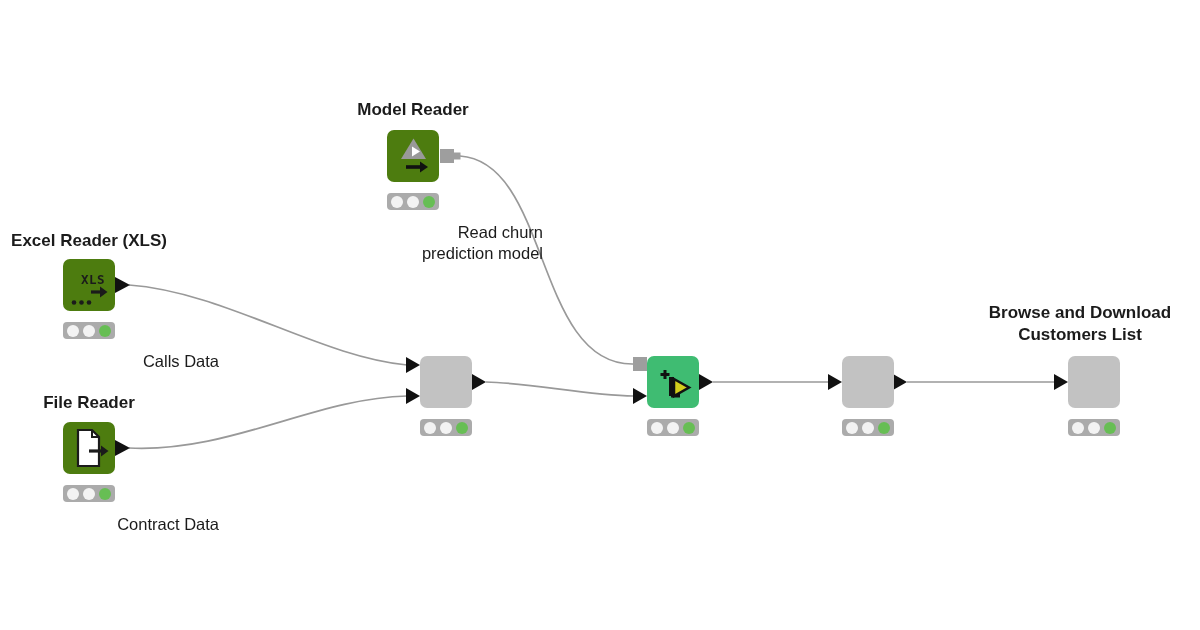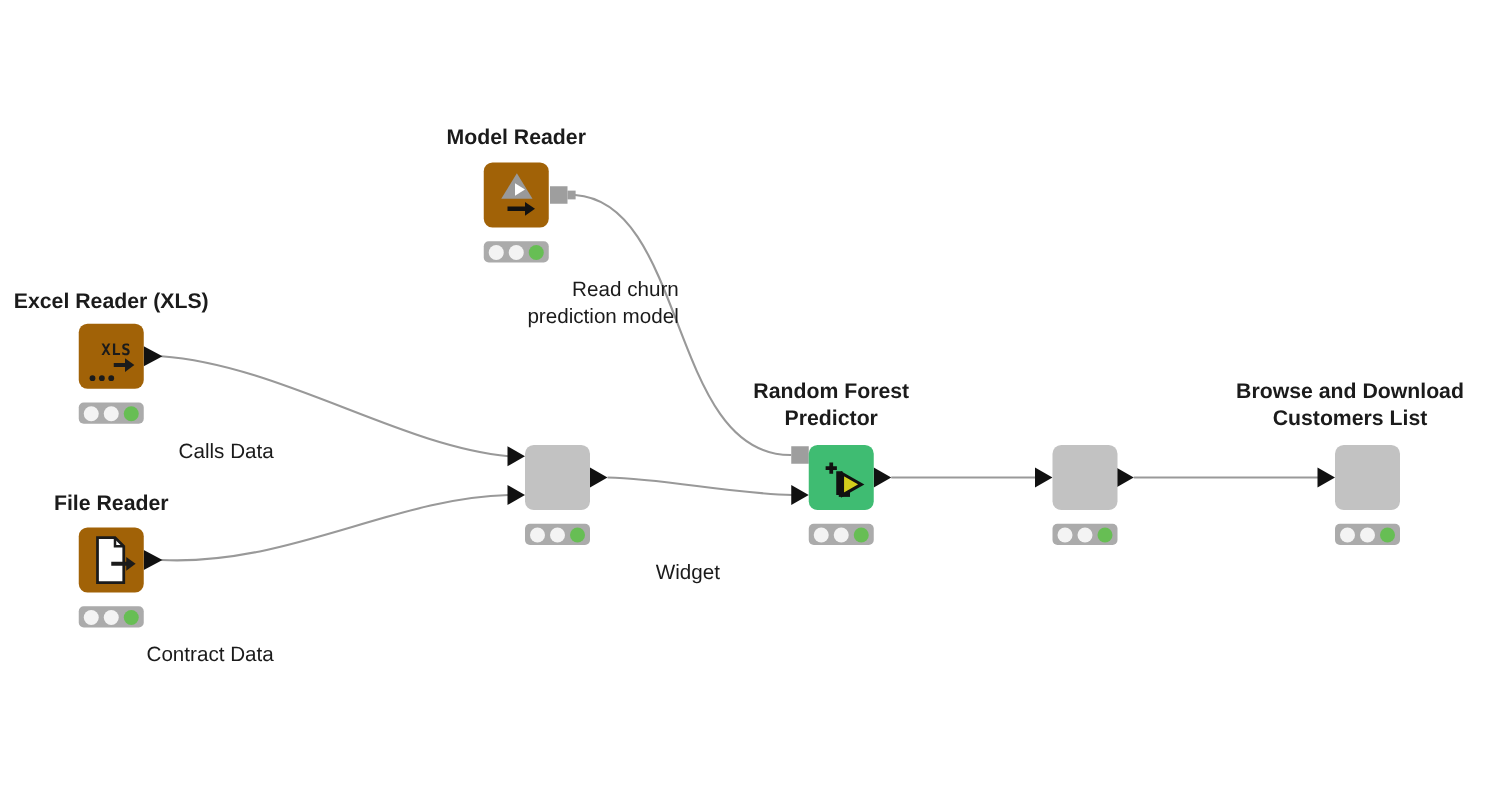--- a/index.html
+++ b/index.html
@@ -7,21 +7,21 @@
     position:relative;width:1200px;height:630px;background:#ffffff;
     overflow:hidden;font-family:"Liberation Sans",sans-serif;color:#1b1b1b;
   }
   #wire-layer{position:absolute;left:0;top:0;width:1200px;height:630px;}
   .wire{fill:none;stroke:#999999;stroke-width:1.7px;}
   .port-tri{fill:#111111;}
   .port-model{fill:#9e9e9e;}
   .node{
     position:absolute;width:52px;height:52px;border-radius:7px;
   }
-  .node.orange{background:#a16207;text-decoration:underline;}
+  .node.orange{background:#4d7c0f;text-decoration:underline;}
   .node.green{background:#3FBC72;}
   .node.gray{background:#C2C2C2;}
   .node svg{position:absolute;left:0;top:0;width:52px;height:52px;}
   .title{
     position:absolute;width:300px;text-align:center;
     font-size:17px;font-weight:700;line-height:22px;white-space:pre-line;
   }
   .label{
     position:absolute;width:260px;text-align:right;
     font-size:16.5px;font-weight:400;line-height:21px;white-space:pre-line;
@@ -115,24 +115,21 @@
   </div>
   <div class="label" style="left:283px;top:222px">Read churn
 prediction model</div>
 
   <div class="node gray" style="left:420px;top:356px"></div>
   <div class="traffic" style="left:420px;top:419px">
     <span class="dot"></span>
       <span class="dot"></span>
       <span class="dot on"></span>
   </div>
-  <div class="label" style="left:316px;top:448px">Widget</div>
 
-  <div class="title" style="left:515px;top:302px">Random Forest
-Predictor</div>
   <div class="node green" style="left:647px;top:356px">
     <svg viewBox="0 0 52 52">
       <rect x="13.5" y="17" width="9" height="3" fill="#111111"></rect>
       <rect x="16.5" y="14" width="3" height="9" fill="#111111"></rect>
       <rect x="22" y="21" width="5" height="19" fill="#111111"></rect>
       <rect x="24" y="37" width="9" height="4.5" fill="#111111"></rect>
       <polygon points="27,23 42,31.5 27,40" fill="#D3CE1C" stroke="#111111" stroke-width="2.5"></polygon>
     </svg>
   </div>
   <div class="traffic" style="left:647px;top:419px">

